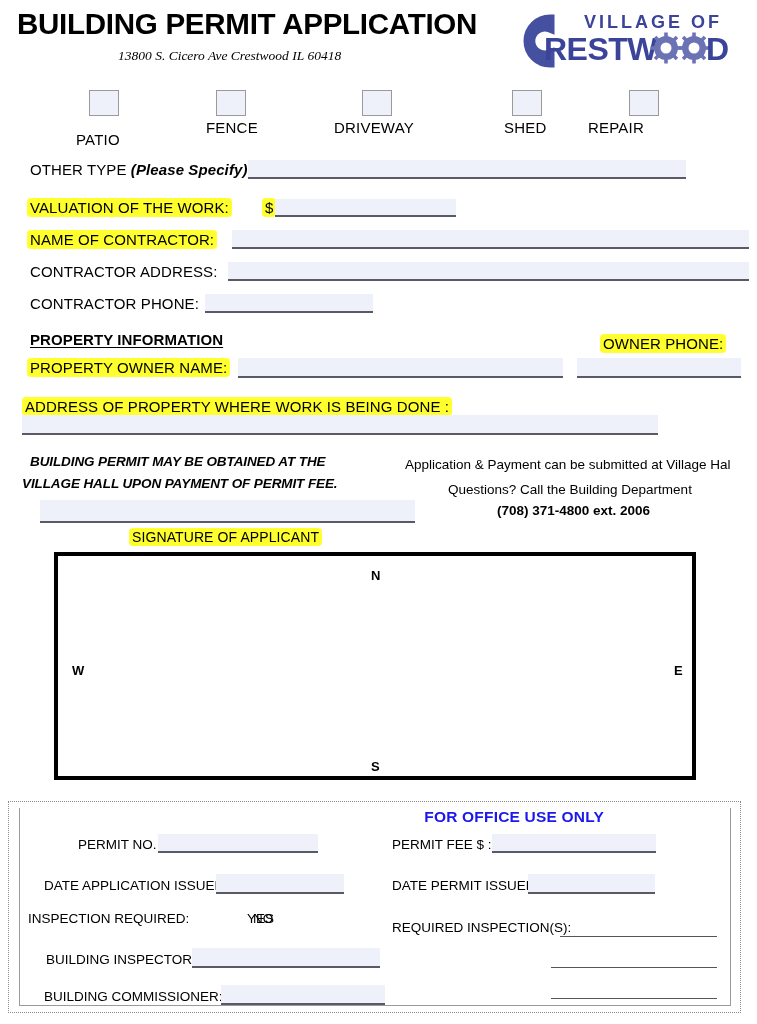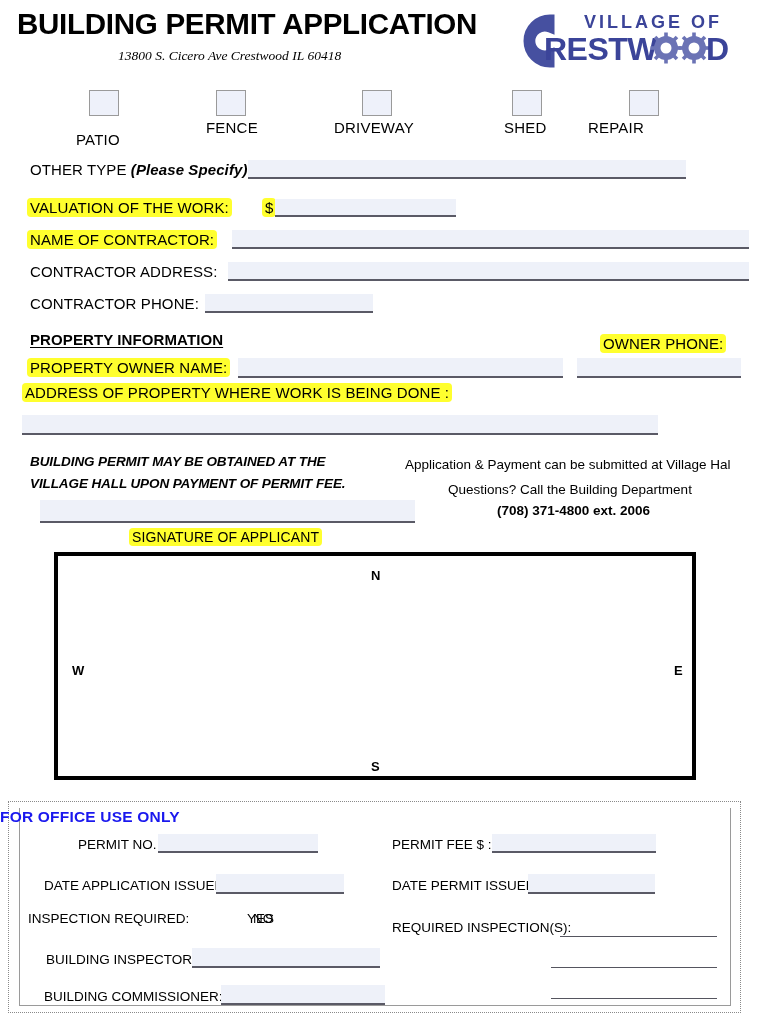--- a/index.html
+++ b/index.html
@@ -152,21 +152,21 @@
     border-left: 1px solid #9a9a9a;
     border-right: 1px solid #9a9a9a;
     border-bottom: 1px solid #9a9a9a;
     box-sizing: border-box;
   }
   .office-title {
     position: absolute;
     left: 0;
     top: 808px;
     width: 604px;
-    text-align: left;
+    text-align: right;
     color: #1a18ee;
     font-size: 15.5px;
     font-weight: bold;
     letter-spacing: 0.2px;
   }
   .olbl {
     position: absolute;
     font-size: 13.5px;
     white-space: nowrap;
   }
@@ -264,27 +264,27 @@
   <div class="lbl" style="left:600px; top:335px;">
     <span class="hl">OWNER PHONE:</span>
   </div>
   <div class="fld" style="left:577px; top:358px; width:164px; height:20px;"></div>
 
   <div class="lbl" style="left:27px; top:359px;">
     <span class="hl">PROPERTY OWNER NAME:</span>
   </div>
   <div class="fld" style="left:238px; top:358px; width:325px; height:20px;"></div>
 
-  <div class="lbl" style="left:22px; top:384px;">
+  <div class="lbl" style="left:22px; top:398px;">
     <span class="hl">ADDRESS OF PROPERTY WHERE WORK IS BEING DONE :</span>
   </div>
   <div class="fld" style="left:22px; top:415px; width:636px; height:20px;"></div>
 
   <div class="note" style="left:30px; top:454px;">BUILDING PERMIT MAY BE OBTAINED AT THE</div>
-  <div class="note" style="left:30px; top:476px;">VILLAGE HALL UPON PAYMENT OF PERMIT FEE.</div>
+  <div class="note" style="left:22px; top:476px;">VILLAGE HALL UPON PAYMENT OF PERMIT FEE.</div>
 
   <div class="rnote" style="left:405px; top:457px;">Application &amp; Payment can be submitted at Village Hal</div>
   <div class="rnote" style="left:448px; top:482px;">Questions? Call the Building Department</div>
   <div class="rnote b" style="left:497px; top:503px;">(708) 371-4800 ext. 2006</div>
 
   <div class="fld" style="left:40px; top:500px; width:375px; height:23px;"></div>
   <div class="lbl" style="left:129px; top:529px; font-size:14px;">
     <span class="hl">SIGNATURE OF APPLICANT</span>
   </div>
 

